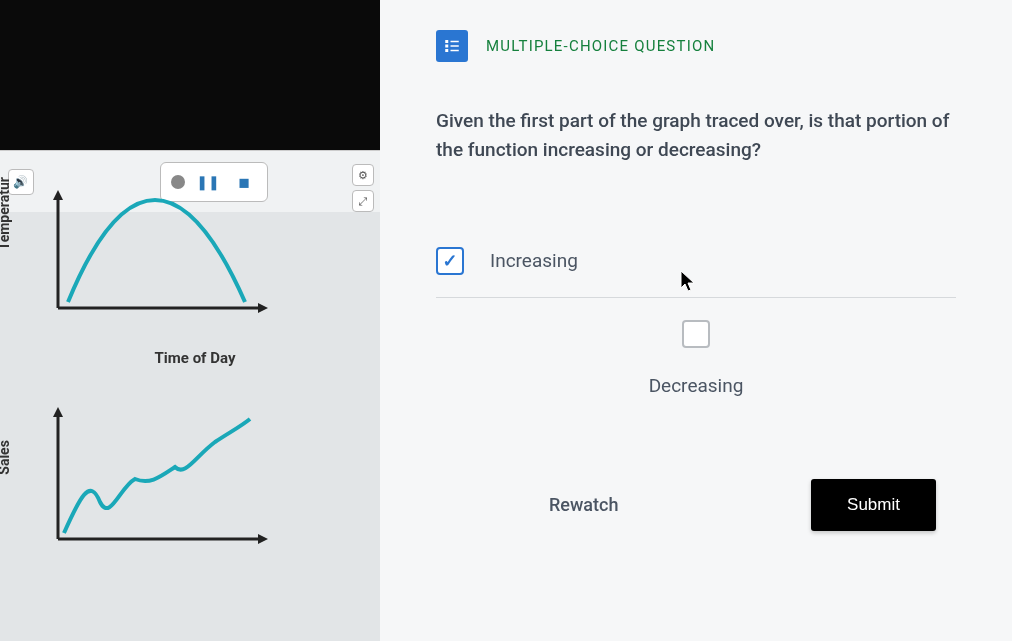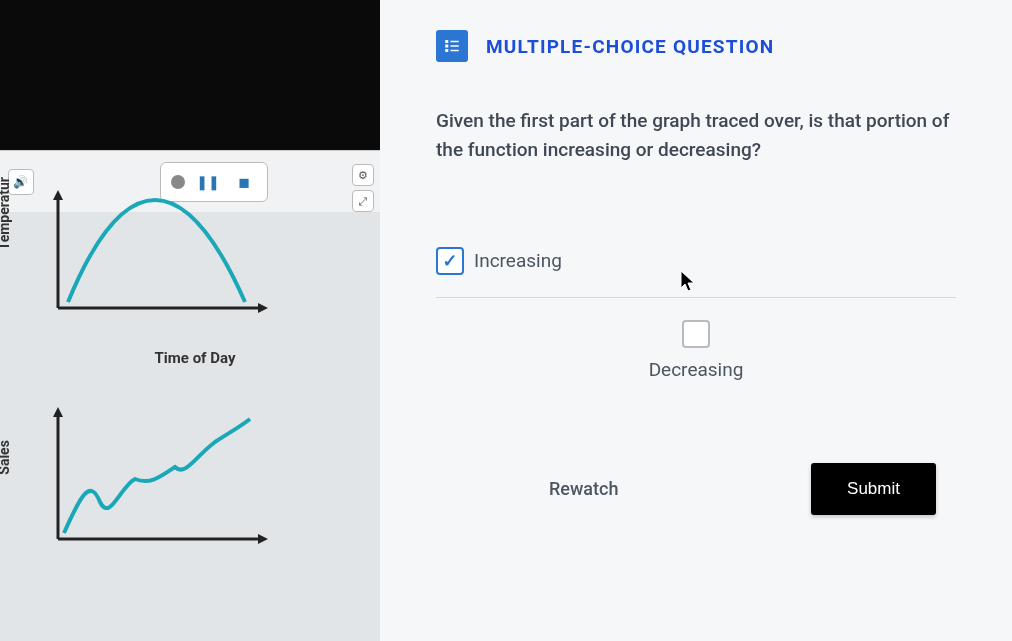--- a/index.html
+++ b/index.html
@@ -140,39 +140,39 @@
       width: 32px;
       height: 32px;
       background: #2a76d2;
       border-radius: 3px;
       display: flex;
       align-items: center;
       justify-content: center;
     }
     .list-icon svg { width: 18px; height: 18px; }
     .question-type {
-      font-size: 19px;
+      font-size: 15px;
       letter-spacing: 1.2px;
-      font-weight: 700;
-      color: #1d4ed8;
+      font-weight: 400;
+      color: #15803d;
     }
     .question-text {
       font-size: 19px;
       line-height: 1.55;
       color: #3f4854;
       margin-bottom: 60px;
       font-weight: 500;
     }
     .options {
       margin-bottom: 60px;
     }
     .option-row {
       display: flex;
       align-items: center;
-      gap: 10px;
+      gap: 26px;
       padding: 22px 0;
       border-bottom: 1px solid #d6d9dc;
       cursor: pointer;
     }
     .option-row:last-child { border-bottom: none; flex-direction: column; }
     .checkbox {
       width: 28px;
       height: 28px;
       border: 2px solid #b8bcc0;
       border-radius: 4px;

